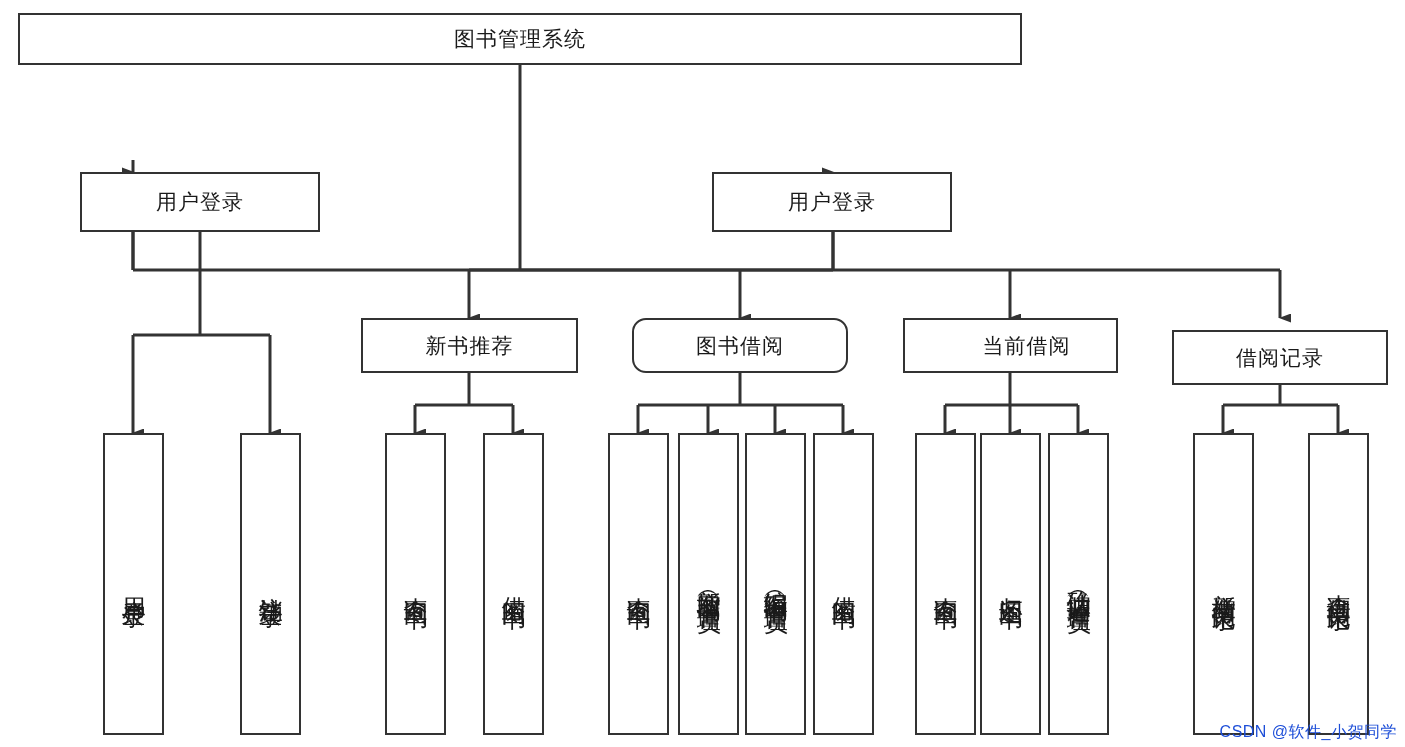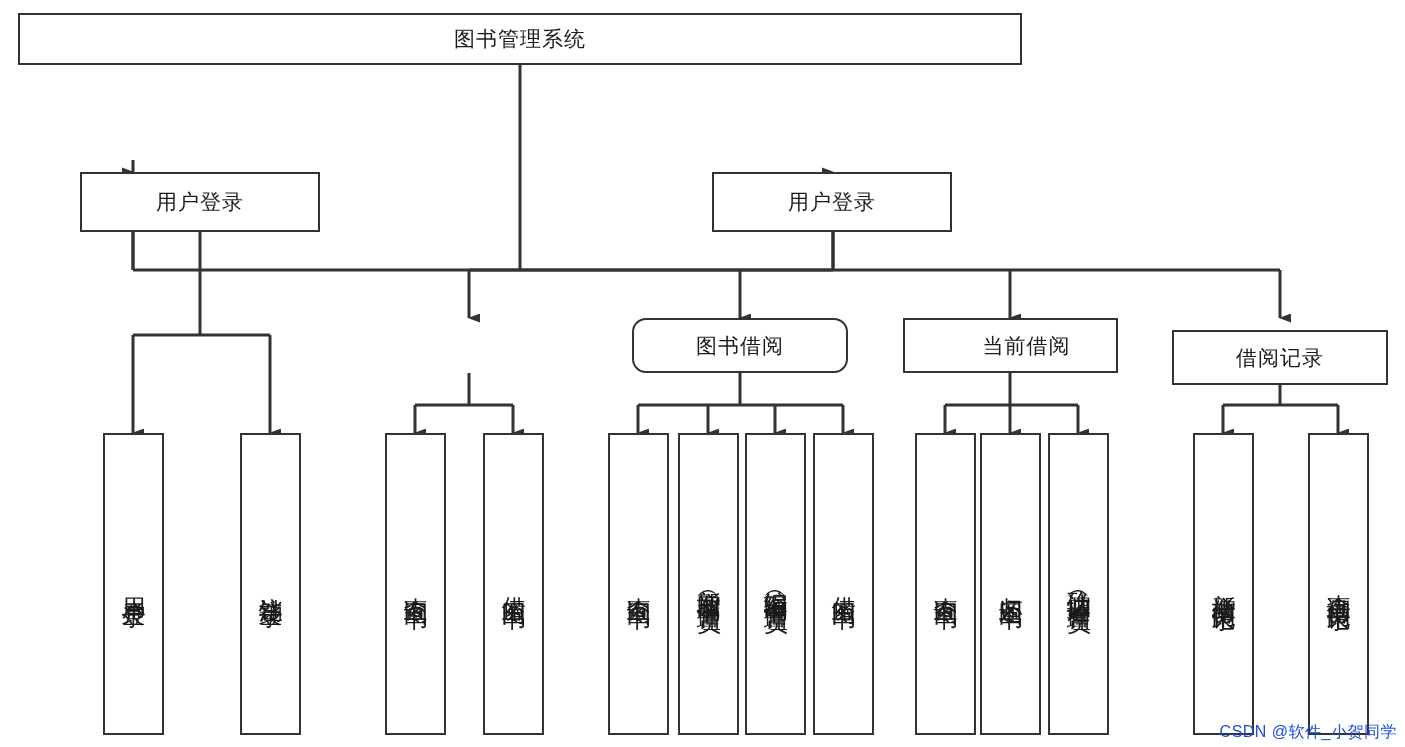--- a/index.html
+++ b/index.html
@@ -129,20 +129,23 @@
     <span class="node-label">图书管理系统</span>
   </div>
 
   <div class="node horiz" style="left:80px; top:172px; width:240px; height:60px;">
     <span class="node-label">用户登录</span>
   </div>
   <div class="node horiz" style="left:712px; top:172px; width:240px; height:60px;">
     <span class="node-label">用户登录</span>
   </div>
 
+  <div class="node horiz" style="left:361px; top:318px; width:217px; height:55px;">
+    <span class="node-label">新书推荐</span>
+  </div>
   <div class="node horiz" style="left:632px; top:318px; width:216px; height:55px;border-radius:14px;">
     <span class="node-label">图书借阅</span>
   </div>
   <div class="node horiz" style="left:903px; top:318px; width:215px; height:55px;padding-left:32px;">
     <span class="node-label">当前借阅</span>
   </div>
   <div class="node horiz" style="left:1172px; top:330px; width:216px; height:55px;">
     <span class="node-label">借阅记录</span>
   </div>
 

